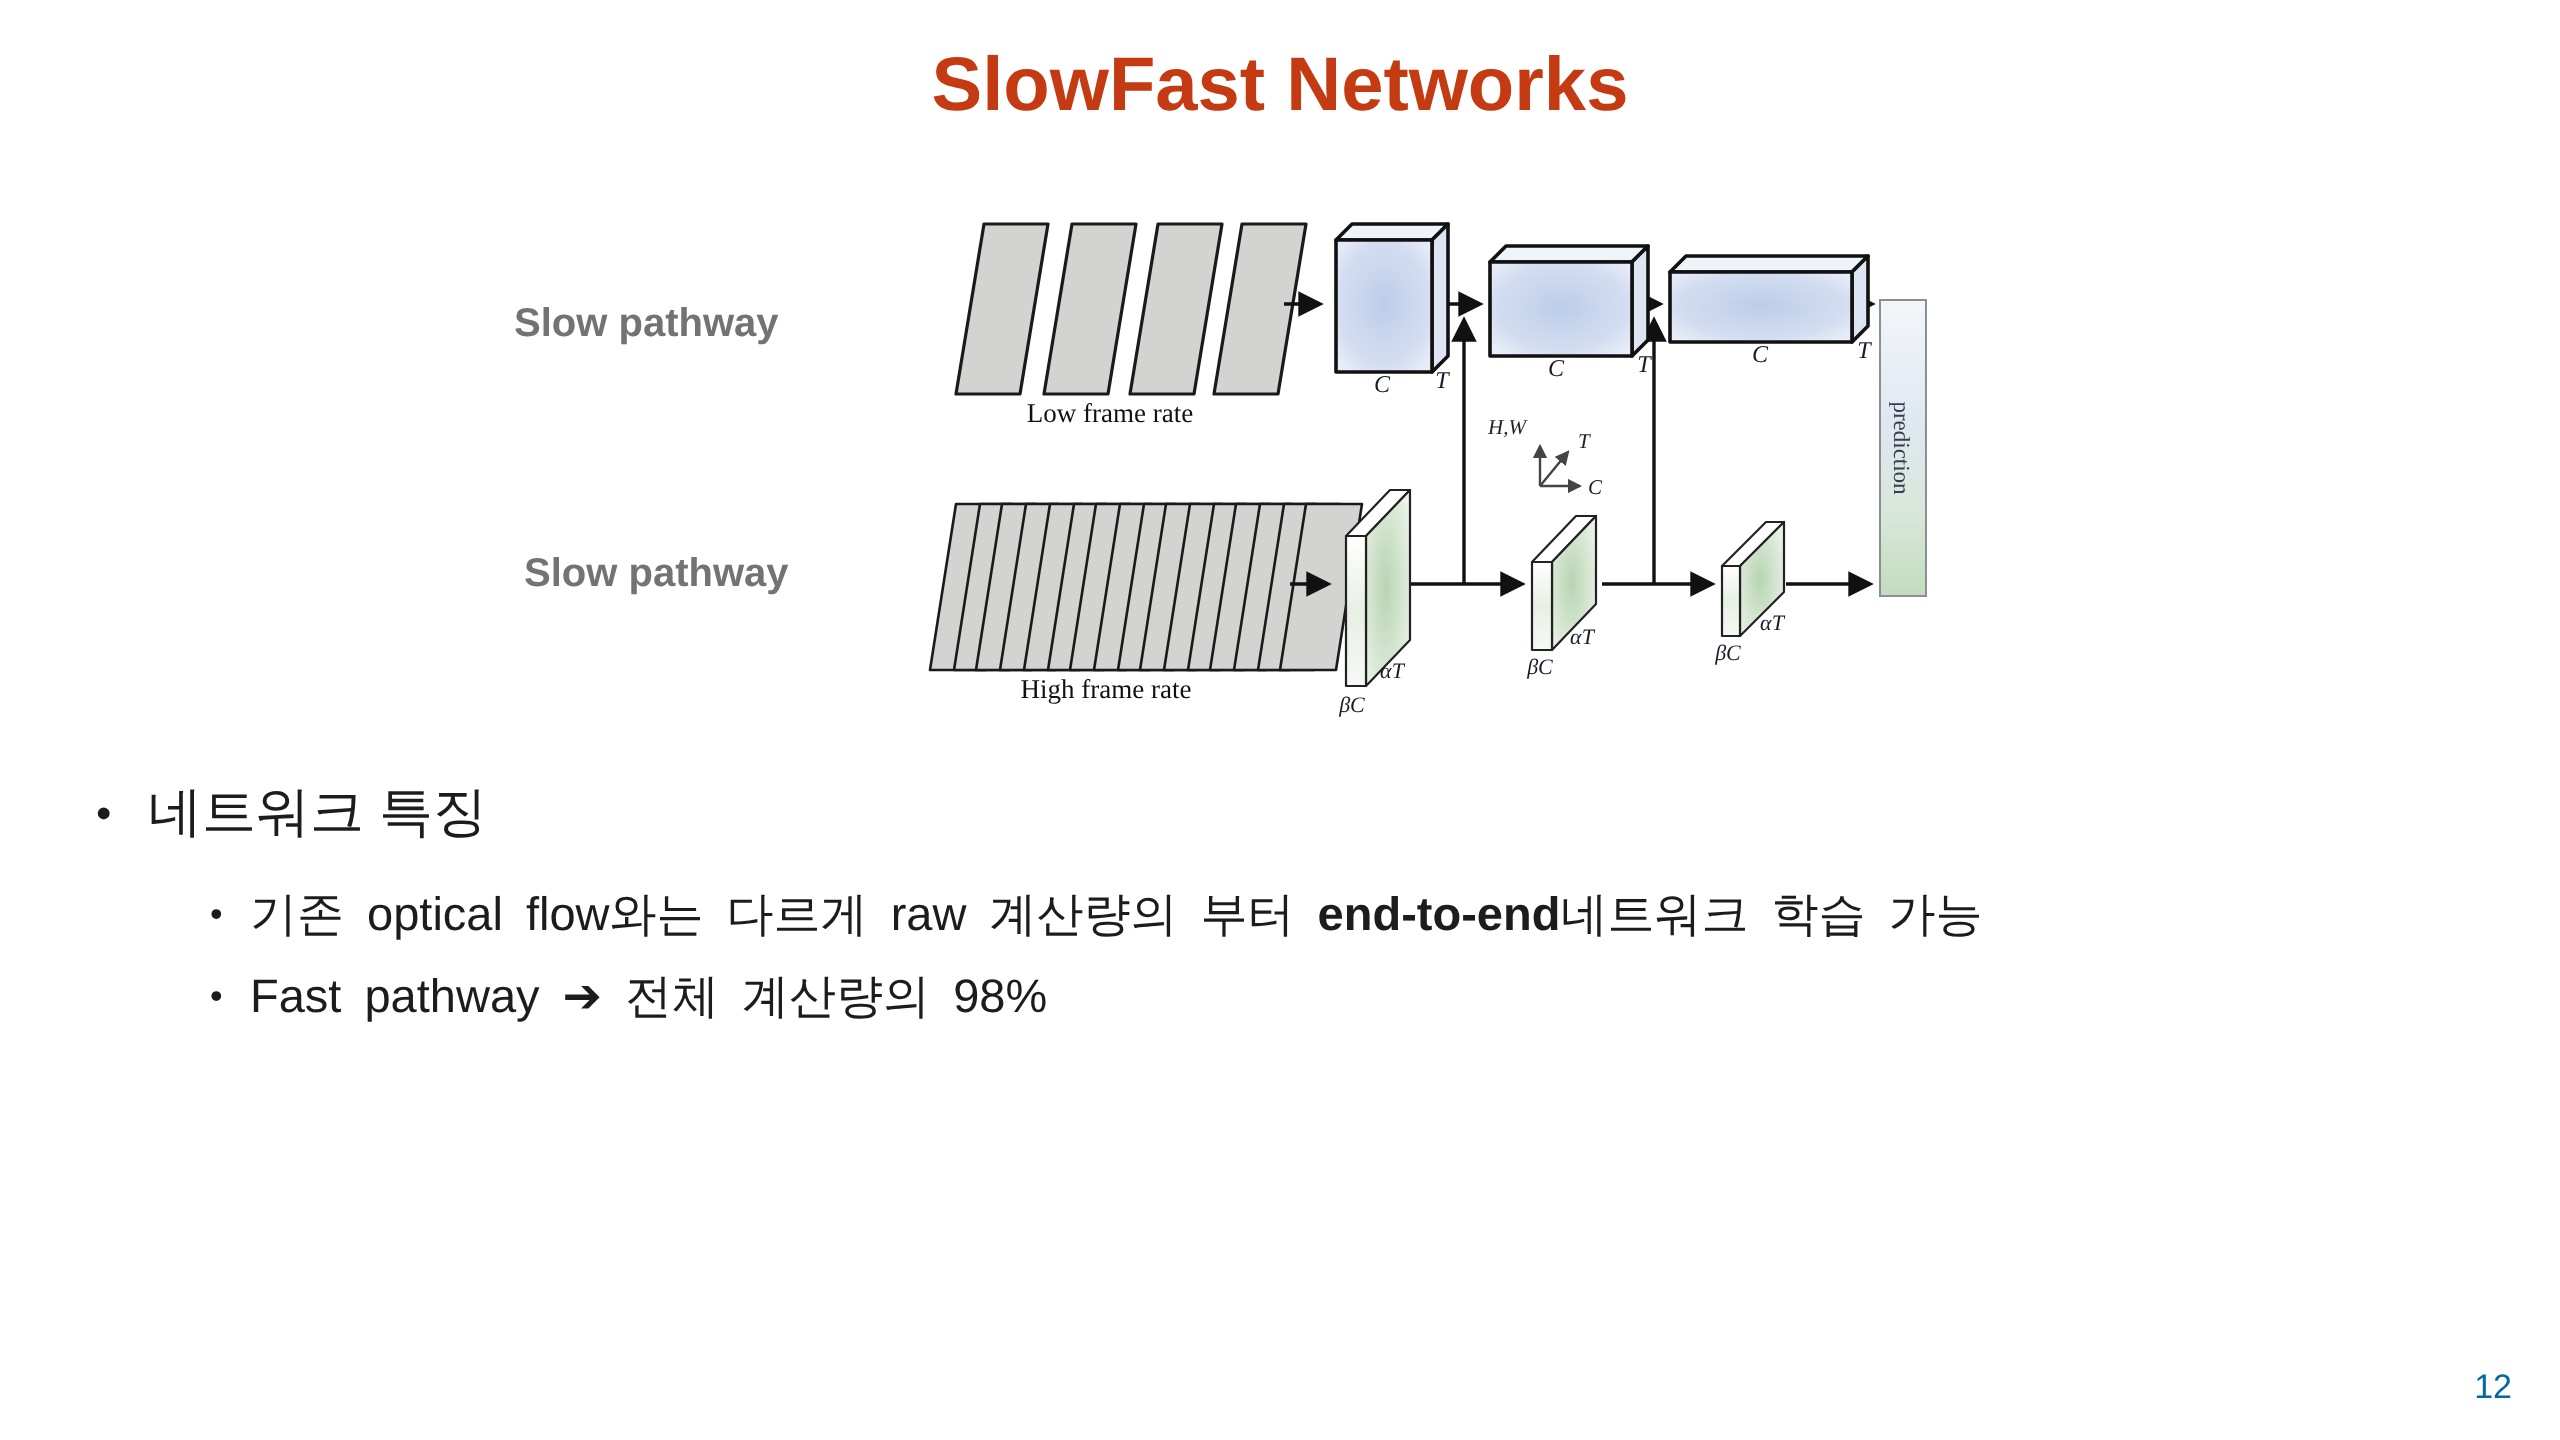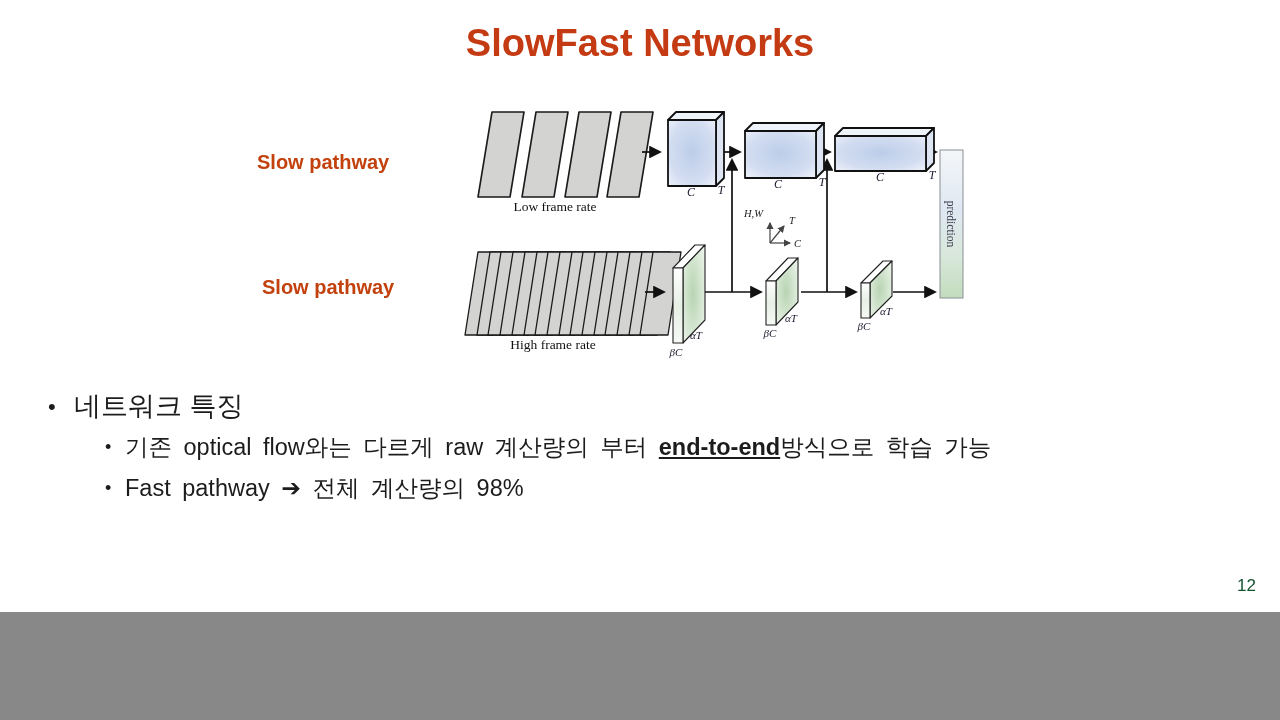--- a/index.html
+++ b/index.html
@@ -1,39 +1,39 @@
 <!DOCTYPE html>
 <html><head>
 <meta charset="utf-8">
 <style>
   * { margin:0; padding:0; box-sizing:border-box; }
   html,body { background:#888; }
   .slide {
-    position:relative; width:1280px; height:612px; background:#ffffff;
+    position:relative; width:1280px; height:720px; background:#ffffff;
     font-family:"Liberation Sans","DejaVu Sans",sans-serif; overflow:hidden;
     margin:0 auto;
   }
   .title {
     position:absolute; top:22px; left:0; width:100%; text-align:center;
     font-size:38px; font-weight:bold; color:#C43A12; letter-spacing:0px;
   }
   .pathway-label {
-    position:absolute; font-size:20px; font-weight:bold; color:#c2410c;
+    position:absolute; font-size:20px; font-weight:bold; color:#737373;
   }
   .pathway-label.slow { left:257px; top:151px; }
   .pathway-label.fast { left:262px; top:276px; }
   .diagram { position:absolute; left:250px; top:95px; width:720px; height:275px; }
   .bullets { position:absolute; left:48px; top:388px; color:#1c1c1c; }
-  .b1 { font-size:27px; line-height:36px; margin-bottom:6px; }
+  .b1 { font-size:27px; line-height:36px; margin-bottom:16px; }
   .b1 .dot { display:inline-block; width:26px; font-size:22px; vertical-align:1px; }
   .b2 { font-size:23.5px; line-height:32px; margin-bottom:9px; padding-left:57px; word-spacing:5px; }
   .b2 .dot { display:inline-block; width:20px; font-size:18px; vertical-align:2px; }
-  .b2 b { font-weight:bold;text-decoration:underline; }
+  .b2 b { font-weight:bold; }
   .page-number {
-    position:absolute; right:24px; bottom:16px; font-size:17px; color:#14532d;
+    position:absolute; right:24px; bottom:16px; font-size:17px; color:#0369a1;
   }
   svg text { font-family:"Liberation Serif","DejaVu Serif",serif; fill:#1a1a2e; }
   svg .dim { font-style:italic; font-size:12px; }
   svg .dimsm { font-style:italic; font-size:11px; }
   svg .framecap { font-size:13.5px; fill:#111; }
   svg .axis { font-style:italic; font-size:10.5px; fill:#222; }
   svg .pred { font-size:11.5px; fill:#3a3a4a; }
 </style>
 </head>
 <body>
@@ -182,21 +182,21 @@
         <text class="pred" x="701" y="129" text-anchor="middle" transform="rotate(90 701 129)" dy="4">prediction</text>
       </g>
     </svg>
   </div>
 
   <div class="bullets">
     <div class="b1">
       <span class="dot">•</span><span>네트워크 특징</span>
     </div>
     <div class="b2">
-      <span class="dot">•</span><span>기존 optical flow와는 다르게 raw 계산량의 부터 </span><b>end-to-end</b><span>방식으로 학습 가능</span>
+      <span class="dot">•</span><span>기존 optical flow와는 다르게 raw 계산량의 부터 </span><b>end-to-end</b><span>네트워크 학습 가능</span>
     </div>
     <div class="b2">
       <span class="dot">•</span><span>Fast pathway ➔ 전체 계산량의 98%</span>
     </div>
   </div>
 
   <div class="page-number">12</div>
 
 </div>
 

